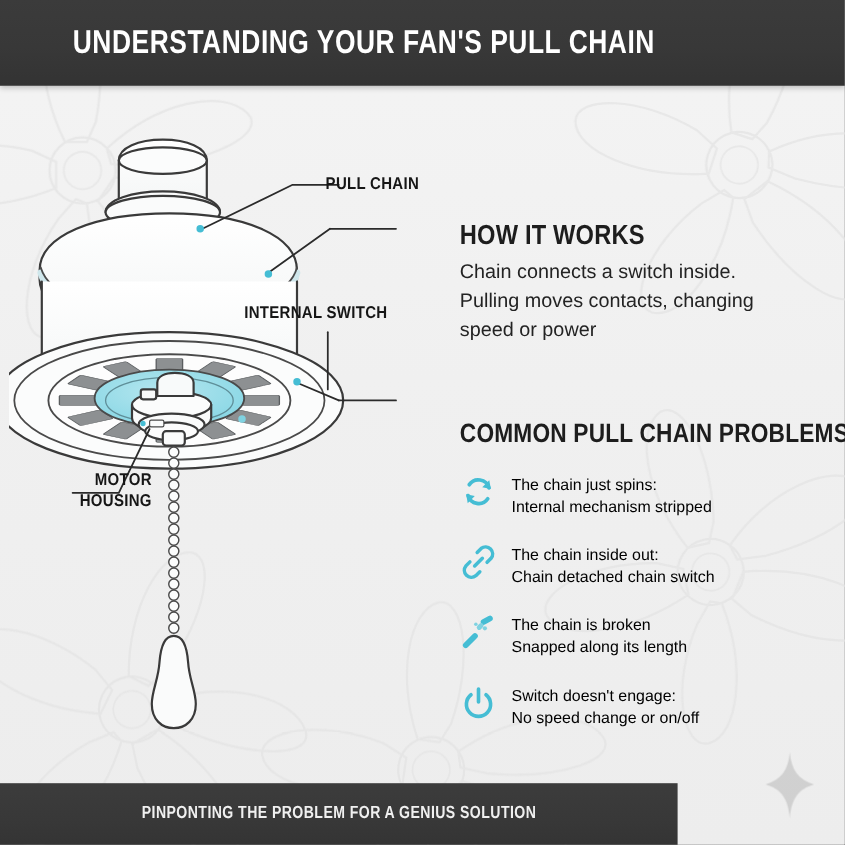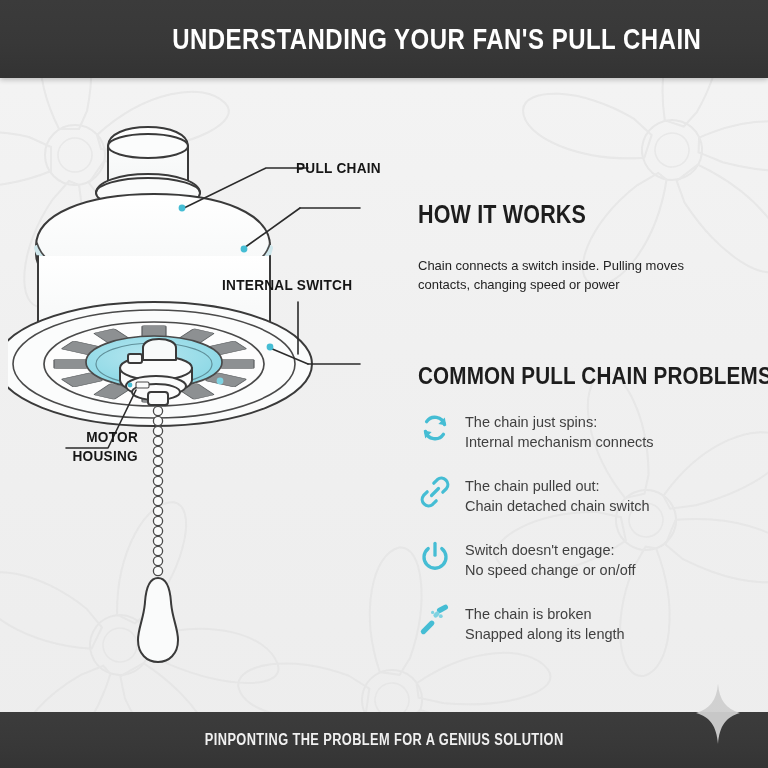--- a/index.html
+++ b/index.html
@@ -40,41 +40,41 @@
   
   .header-band {
     position: absolute;
     left: 0; top: 0;
     width: 768px;
     height: 78px;
     background: linear-gradient(180deg, #3b3b3b 0%, #383838 55%, #333333 100%);
     z-index: 6;
     display: flex;
     align-items: center;
-    justify-content: flex-end;
+    justify-content: flex-start;
     box-shadow: 0 2px 5px rgba(0,0,0,0.22);
   }
   .header-title {
     color: #ffffff;
     font-family: "Liberation Sans Narrow", "Liberation Sans", sans-serif;
     font-weight: 700;
     font-size: 30px;
     letter-spacing: 0.6px;
     transform: scaleX(0.80);
     transform-origin: center;
     white-space: nowrap;
     text-transform: uppercase;
   }
 
   
   .footer-band {
     position: absolute;
     left: 0;
     bottom: 0;
-    width: 768px;
+    width: 616px;
     height: 56px;
     background: linear-gradient(180deg, #3c3c3c 0%, #383838 60%, #343434 100%);
     z-index: 6;
     display: flex;
     align-items: center;
     justify-content: center;
   }
   .footer-text {
     color: #f0f0f0;
     font-family: "Liberation Sans Narrow", "Liberation Sans", sans-serif;
@@ -120,22 +120,22 @@
     font-size: 25px;
     color: #1d1d1d;
     letter-spacing: 0.2px;
     transform: scaleX(0.86);
     transform-origin: left center;
     white-space: nowrap;
     text-transform: uppercase;
     margin: 0;
   }
   .sec-body {
-    margin: 28px 0 0 0;
-    font-size: 13px;
+    margin: 6px 0 0 0;
+    font-size: 18px;
     line-height: 1.44;
     color: #232323;
     max-width: 305px;
   }
   .problems-head {
     margin-top: 68px;
     font-size: 24px;
   }
   .problem-list {
     margin: 20px 0 0 0;
@@ -151,21 +151,21 @@
     flex: 0 0 34px;
     width: 34px;
     height: 34px;
     margin-right: 13px;
     margin-top: 1px;
     display: block;
   }
   .problem-text {
     font-size: 14.5px;
     line-height: 1.38;
-    color: #404040;
+    color: #000000;
     padding-top: 2px;
   }
   .problem-text .t1 { display: block; }
   .problem-text .t2 { display: block; }
 
   
   .callout {
     position: absolute;
     font-family: "Liberation Sans Narrow", "Liberation Sans", sans-serif;
     font-weight: 700;
@@ -416,68 +416,68 @@
         <svg class="problem-icon" viewBox="0 0 34 34">
           <g fill="none" stroke="#45bdd4" stroke-width="3.4" stroke-linecap="round">
             <path d="M26.5,13.5 A10,10 0 0 0 8.6,10.6"></path>
             <path d="M7.5,20.5 A10,10 0 0 0 25.4,23.4"></path>
           </g>
           <path d="M26.8,6.6 L28.2,14.6 L20.4,13.0 Z" fill="#45bdd4"></path>
           <path d="M7.2,27.4 L5.8,19.4 L13.6,21.0 Z" fill="#45bdd4"></path>
         </svg>
         <span class="problem-text">
           <span class="t1">The chain just spins:</span>
-          <span class="t2">Internal mechanism connects</span>
+          <span class="t2">Internal mechanism stripped</span>
         </span>
       </li>
 
       <li class="problem-item">
         <svg class="problem-icon" viewBox="0 0 34 34">
           <g fill="none" stroke="#45bdd4" stroke-width="3.2" stroke-linecap="round">
             <path d="M13.5,20.5 L20.5,13.5"></path>
             <path d="M18.2,25.8 L14.6,29.4 A6.4,6.4 0 0 1 5.6,20.4 L9.2,16.8"></path>
             <path d="M15.8,8.2 L19.4,4.6 A6.4,6.4 0 0 1 28.4,13.6 L24.8,17.2"></path>
           </g>
         </svg>
         <span class="problem-text">
-          <span class="t1">The chain pulled out:</span>
+          <span class="t1">The chain inside out:</span>
           <span class="t2">Chain detached chain switch</span>
-        </span>
-      </li>
-
-      <li class="problem-item">
-        <svg class="problem-icon" viewBox="0 0 34 34">
-          <g fill="none" stroke="#45bdd4" stroke-width="3.3" stroke-linecap="round">
-            <path d="M10.2,9.6 A11,11 0 1 0 23.8,9.6"></path>
-            <path d="M17,4.4 L17,16.2"></path>
-          </g>
-        </svg>
-        <span class="problem-text">
-          <span class="t1">Switch doesn't engage:</span>
-          <span class="t2">No speed change or on/off</span>
         </span>
       </li>
 
       <li class="problem-item">
         <svg class="problem-icon" viewBox="0 0 34 34">
           <g stroke="#45bdd4" stroke-width="5.2" stroke-linecap="round" fill="none">
             <path d="M21.6,7.4 L27.4,4.2"></path>
             <path d="M5.4,28.6 L13.8,20.2"></path>
           </g>
           <g stroke="#7fd2e1" stroke-width="4.4" stroke-linecap="round" fill="none">
             <path d="M17.6,12.4 L19.4,10.6"></path>
           </g>
           <circle cx="22.8" cy="13.2" r="1.9" fill="#7fd2e1"></circle>
           <circle cx="14.6" cy="9.4" r="1.6" fill="#7fd2e1"></circle>
         </svg>
         <span class="problem-text">
           <span class="t1">The chain is broken</span>
           <span class="t2">Snapped along its length</span>
         </span>
       </li>
+
+      <li class="problem-item">
+        <svg class="problem-icon" viewBox="0 0 34 34">
+          <g fill="none" stroke="#45bdd4" stroke-width="3.3" stroke-linecap="round">
+            <path d="M10.2,9.6 A11,11 0 1 0 23.8,9.6"></path>
+            <path d="M17,4.4 L17,16.2"></path>
+          </g>
+        </svg>
+        <span class="problem-text">
+          <span class="t1">Switch doesn't engage:</span>
+          <span class="t2">No speed change or on/off</span>
+        </span>
+      </li>
     </ul>
   </div>
 
   <div class="footer-band">
     <div class="footer-text">Pinponting the Problem for a Genius Solution</div>
   </div>
 
   <svg class="footer-sparkle" viewBox="0 0 44 60">
     <path d="M22,0 C23.4,16 30,25 44,29 C30,33 23.4,42 22,60 C20.6,42 14,33 0,29 C14,25 20.6,16 22,0 Z" fill="#cfcfcf" opacity="0.95"></path>
   </svg>

